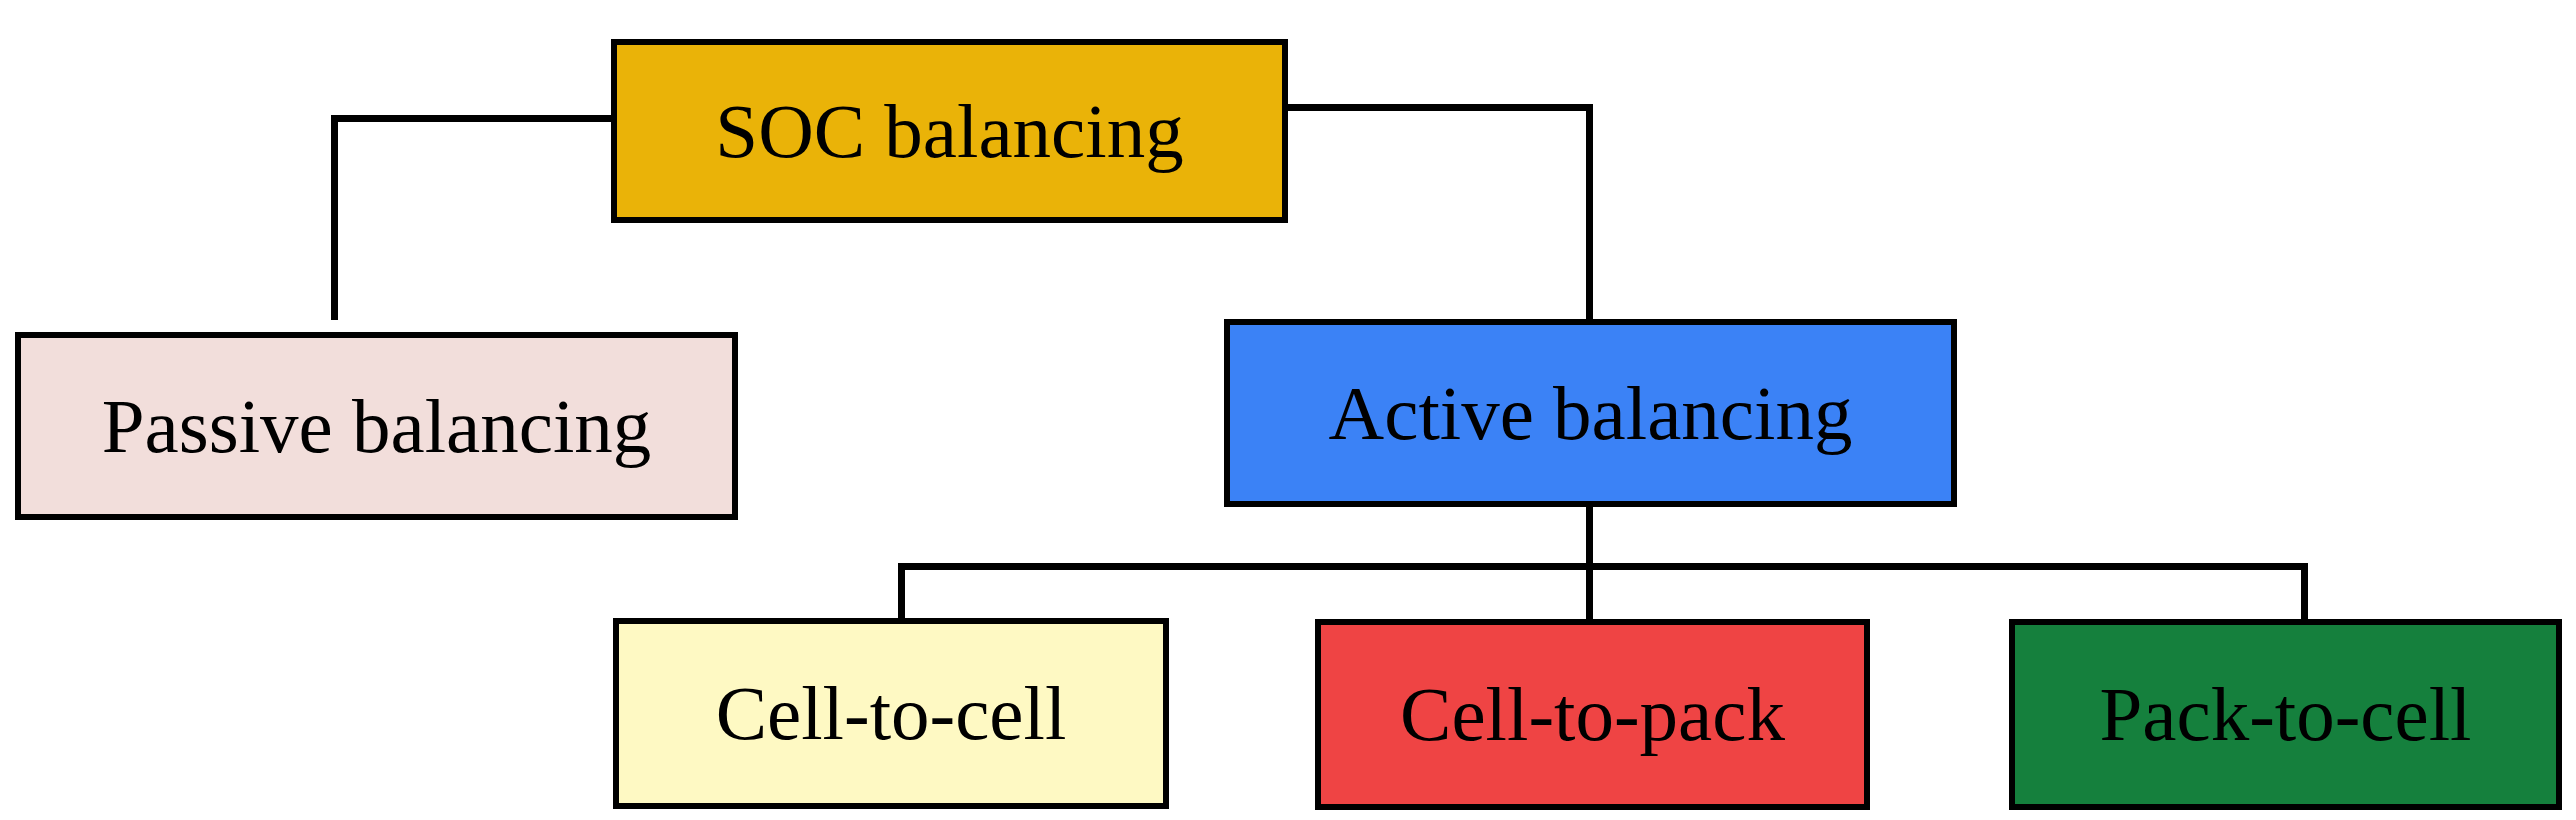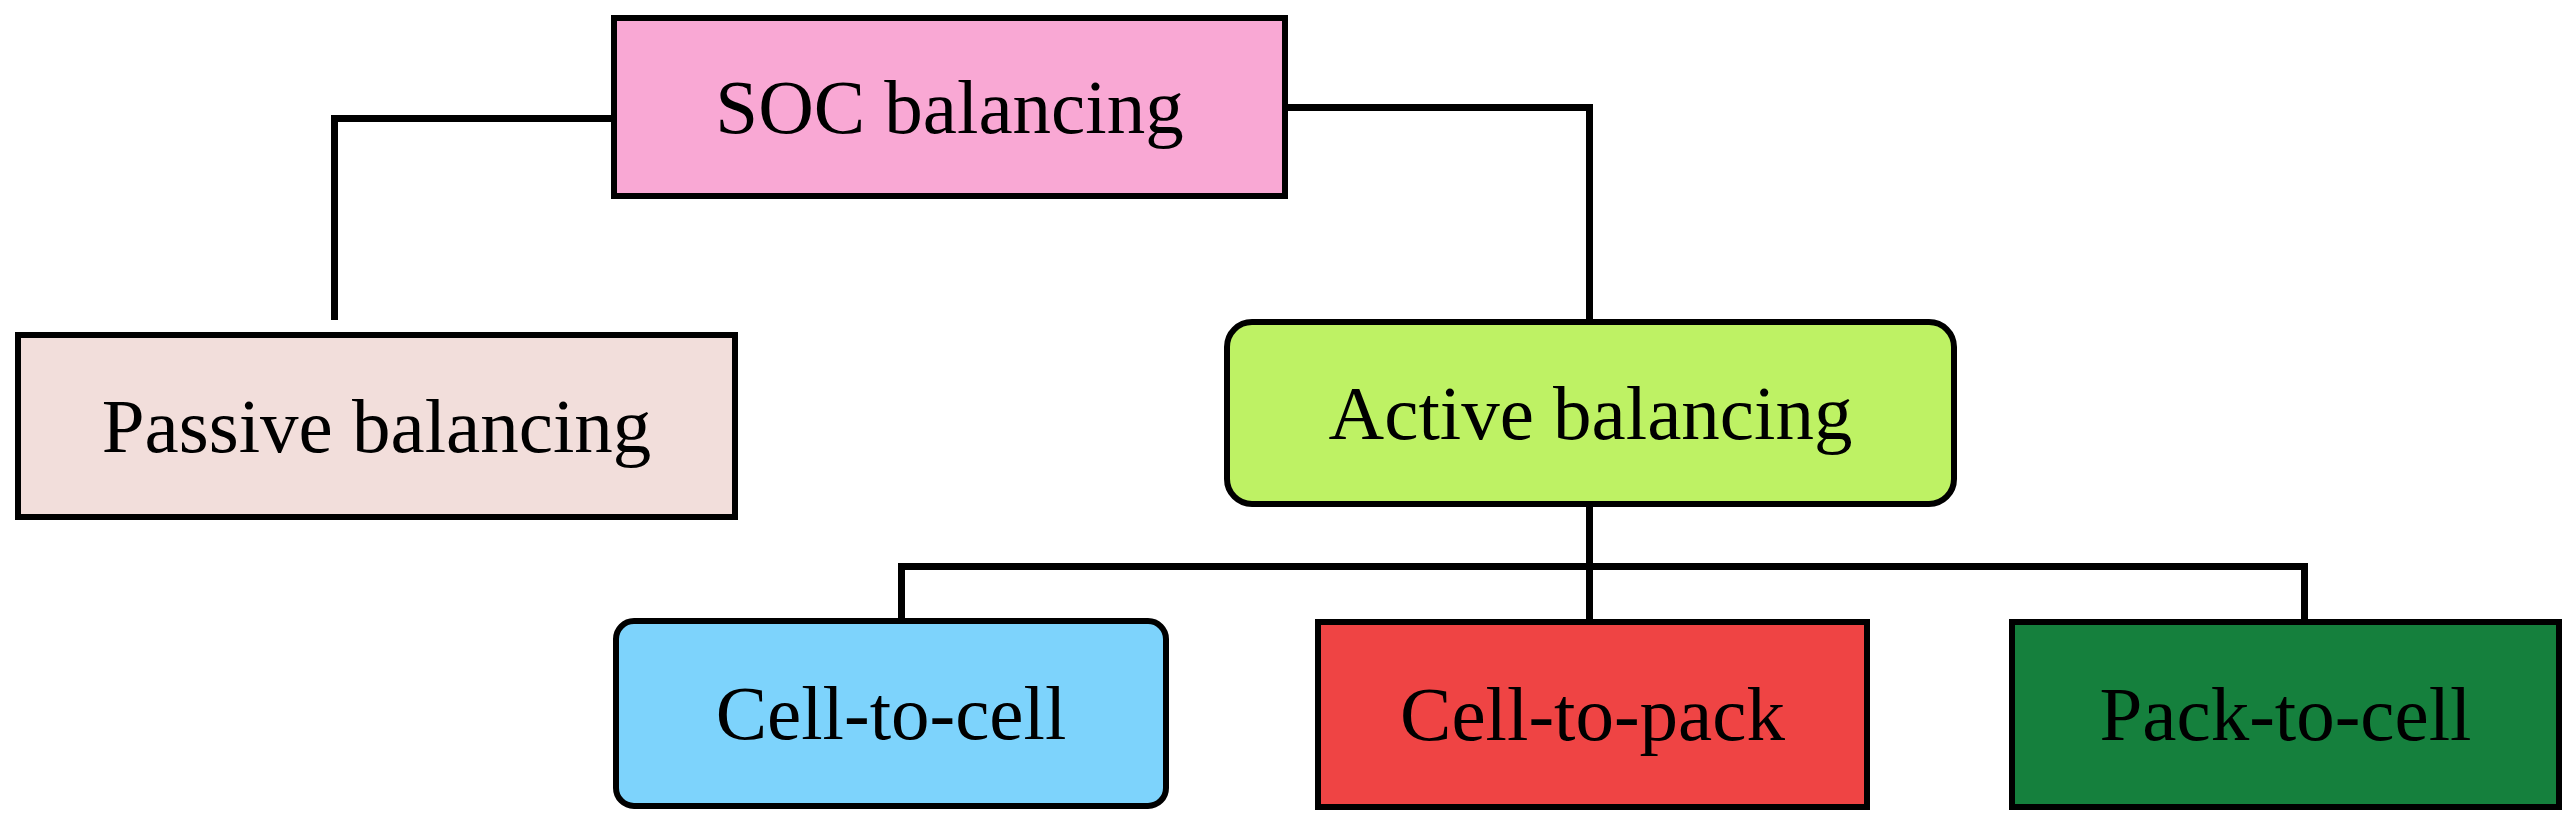--- a/index.html
+++ b/index.html
@@ -59,33 +59,33 @@
 
   <div class="line" id="conn-left-h" style="background-color: rgb(0, 0, 0);"></div>
   <div class="line" id="conn-left-v" style="background-color: rgb(0, 0, 0);"></div>
   <div class="line" id="conn-right-h" style="background-color: rgb(0, 0, 0);"></div>
   <div class="line" id="conn-right-v" style="background-color: rgb(0, 0, 0);"></div>
   <div class="line" id="conn-mid-v" style="background-color: rgb(0, 0, 0);"></div>
   <div class="line" id="conn-bar" style="background-color: rgb(0, 0, 0);"></div>
   <div class="line" id="conn-drop-left" style="background-color: rgb(0, 0, 0);"></div>
   <div class="line" id="conn-drop-right" style="background-color: rgb(0, 0, 0);"></div>
 
-  <div class="node" id="node-soc" style="background-color: #f9a8d4;">
+  <div class="node" id="node-soc" style="background-color: #eab308; margin-top: 24px;">
     <span class="node-label">SOC balancing</span>
   </div>
 
   <div class="node" id="node-passive" style="background-color: rgb(242, 222, 219); margin-top: 16px;">
     <span class="node-label">Passive balancing</span>
   </div>
 
-  <div class="node" id="node-active" style="background-color: #bef264; border-radius: 28px;">
+  <div class="node" id="node-active" style="background-color: #3b82f6;">
     <span class="node-label">Active balancing</span>
   </div>
 
-  <div class="node" id="node-cell-to-cell" style="background-color: #7dd3fc; border-radius: 21px;">
+  <div class="node" id="node-cell-to-cell" style="background-color: #fef9c3;">
     <span class="node-label">Cell-to-cell</span>
   </div>
 
   <div class="node" id="node-cell-to-pack" style="background-color: #ef4444;">
     <span class="node-label">Cell-to-pack</span>
   </div>
 
   <div class="node" id="node-pack-to-cell" style="background-color: #15803d;">
     <span class="node-label">Pack-to-cell</span>
   </div>

